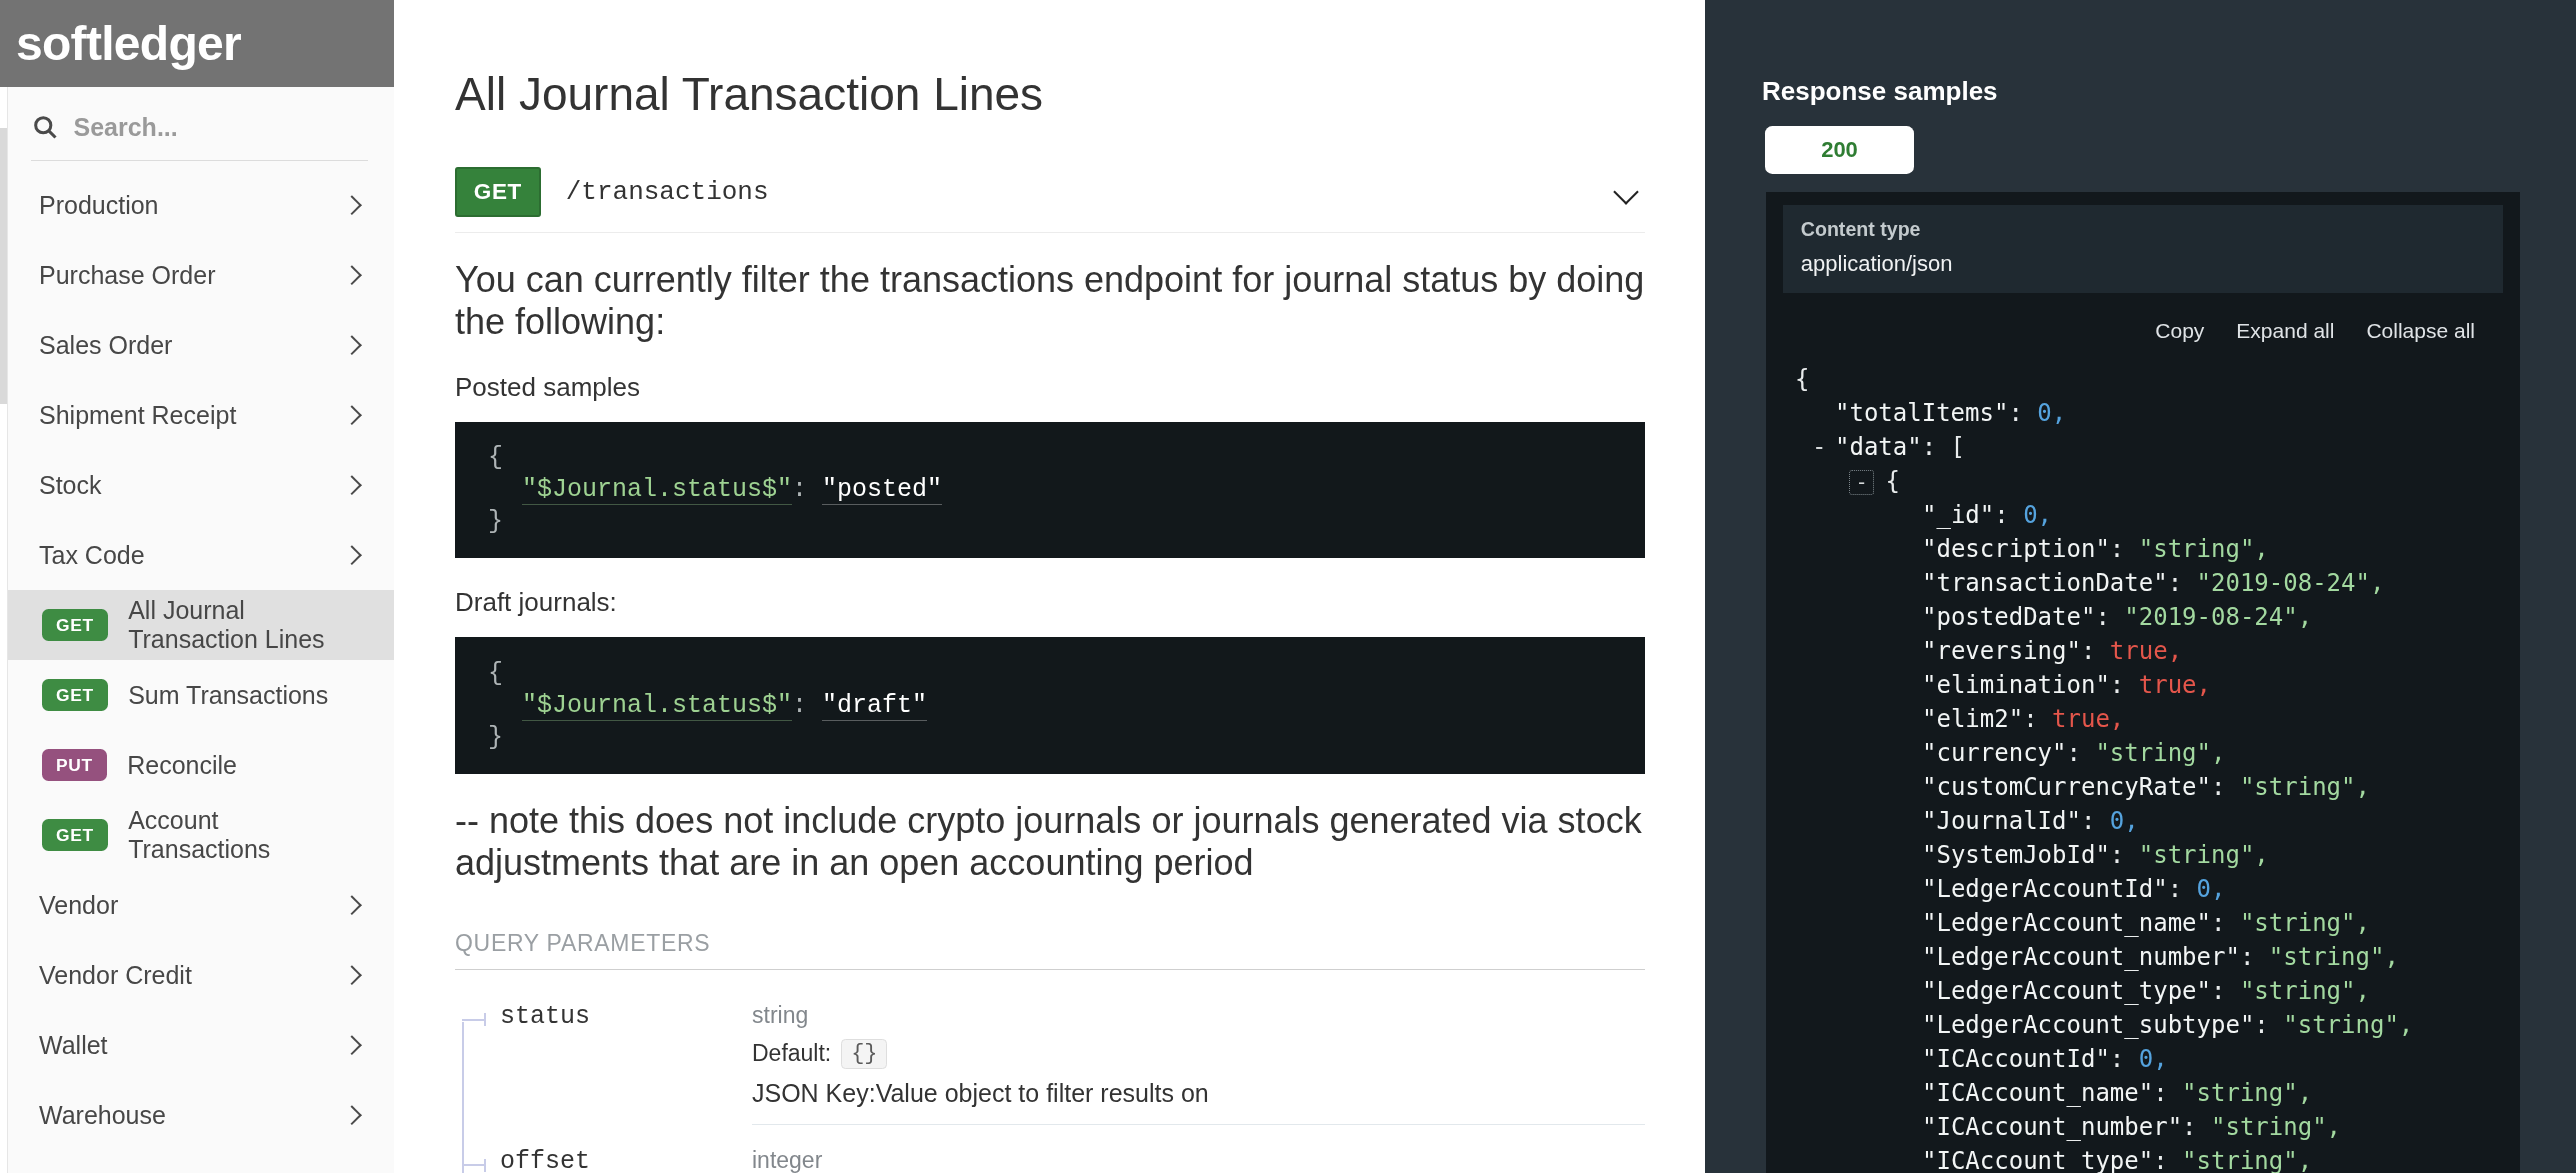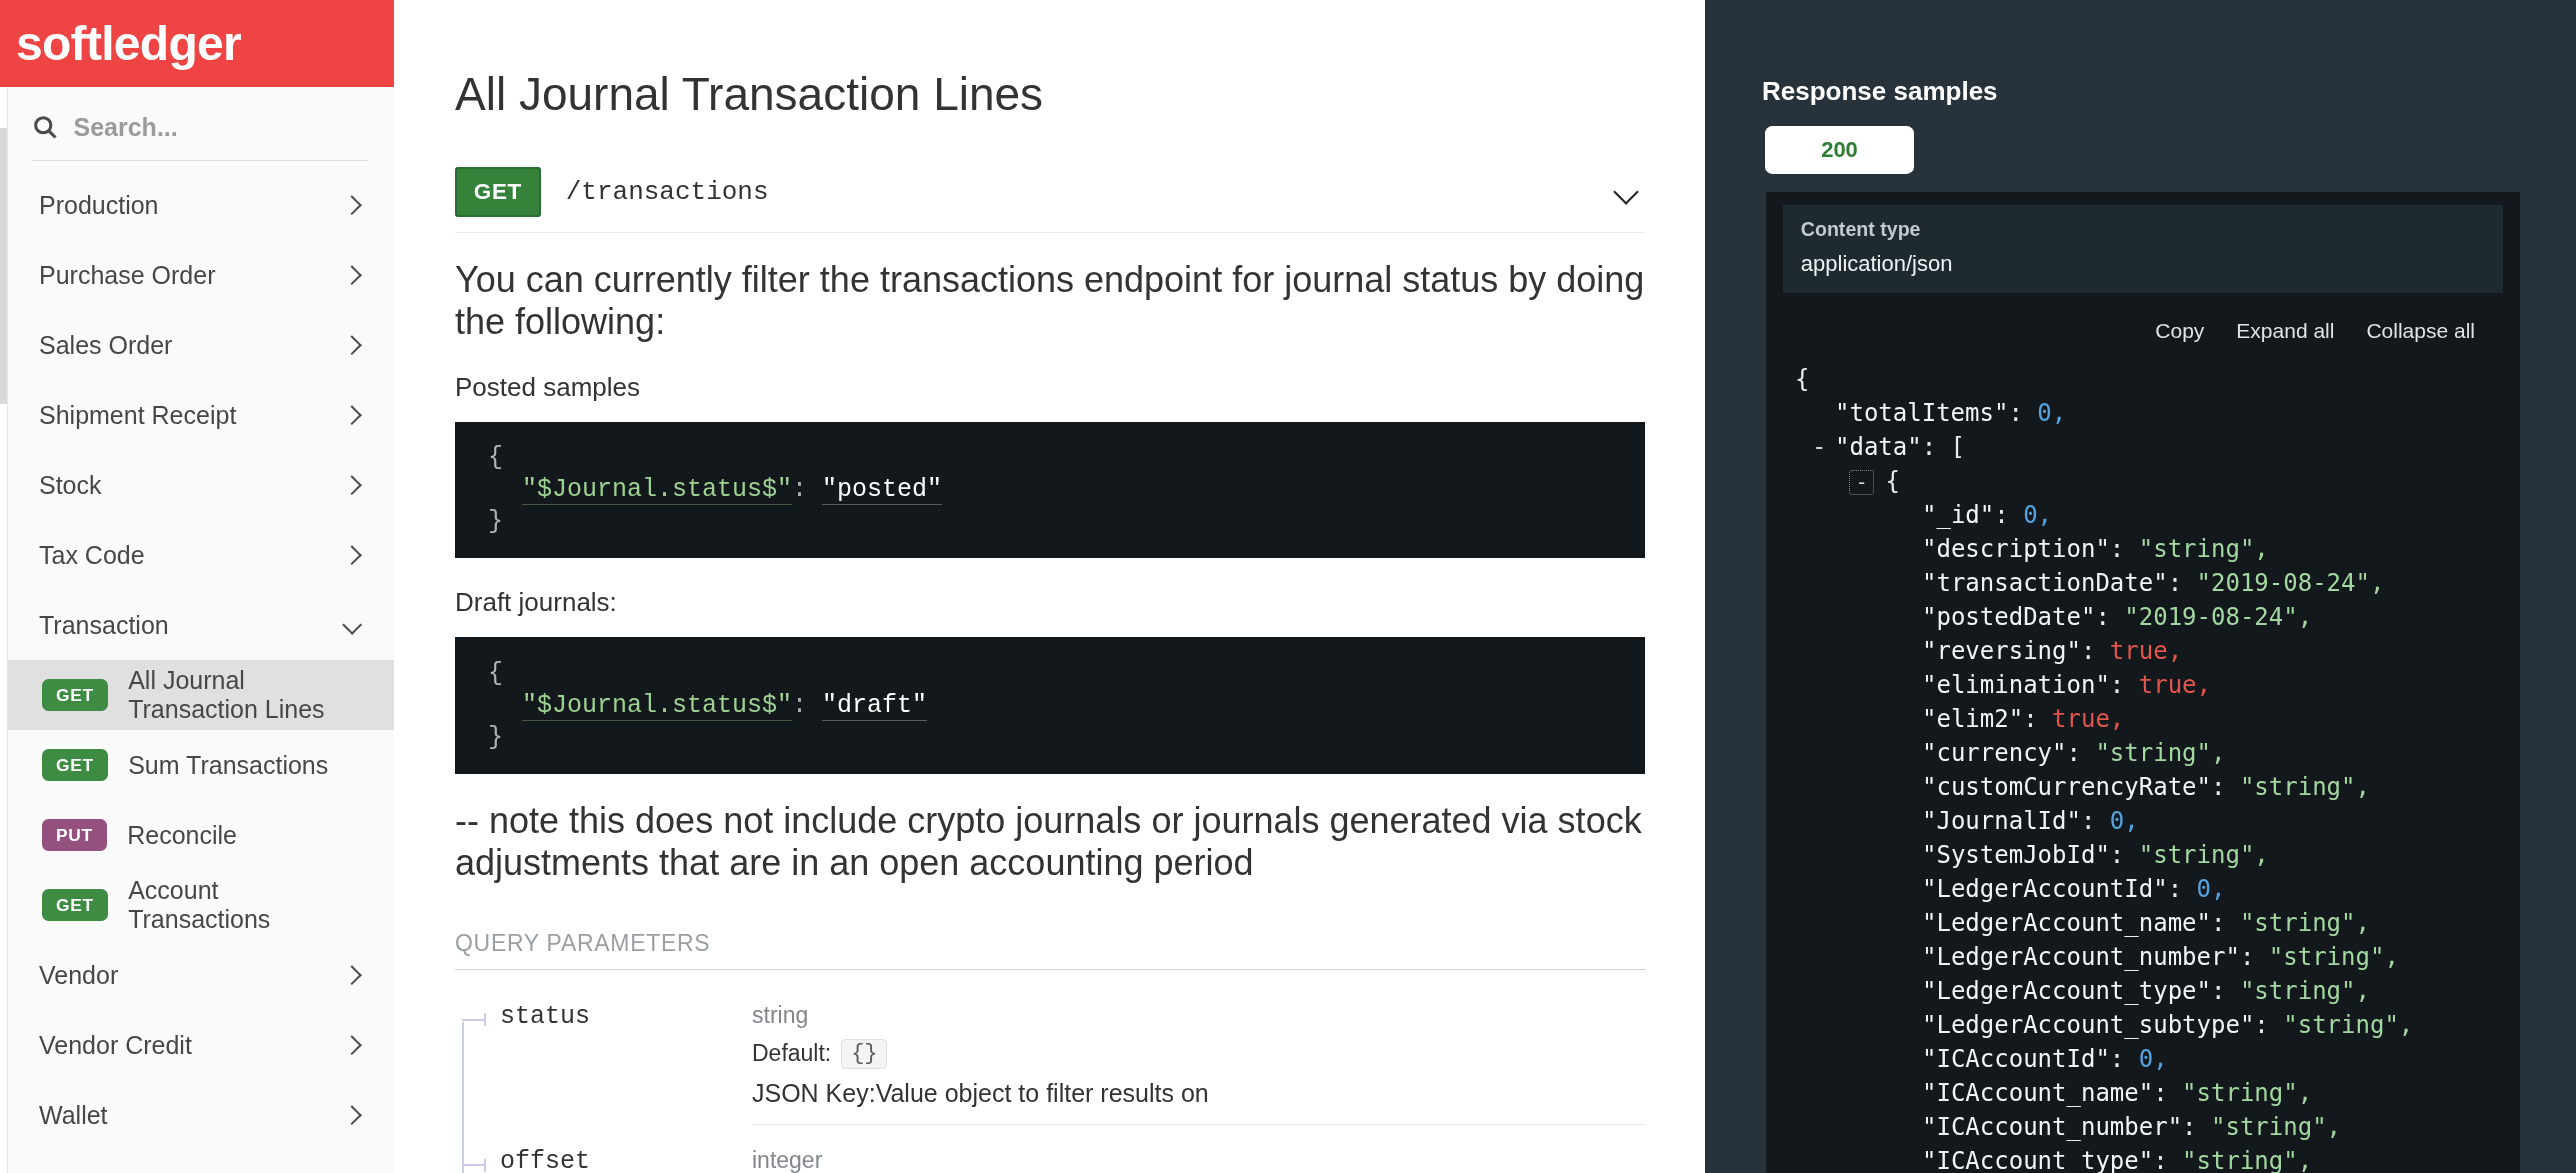--- a/index.html
+++ b/index.html
@@ -1,21 +1,21 @@
 <!DOCTYPE html>
 <html style="font-size:11.6px"><head>
 <meta charset="utf-8">
 <style>
   html,body{margin:0;padding:0;background:#fff;}
   .stage{position:relative;width:2576px;height:1173px;overflow:hidden;
          font-family:"Liberation Sans",sans-serif;background:#fff;}
 
   
   .sidebar{position:absolute;left:0;top:0;bottom:0;width:394px;background:#fafafa;}
-  .logo{height:87px;background:#ef4444;display:flex;align-items:center;
+  .logo{height:87px;background:#737373;display:flex;align-items:center;
         padding-left:16px;color:#fff;font-weight:bold;font-size:48px;letter-spacing:-0.7px;}
   .searchwrap{padding:25px 26px 0 30.5px;display:flex;align-items:center;}
   .searchwrap svg{flex:0 0 auto;}
   .search-input{border:none;outline:none;background:transparent;margin-left:13px;
         font-size:25px;font-weight:bold;color:#0f172a;width:240px;font-family:"Liberation Sans",sans-serif;}
   .search-input::placeholder{color:#9a9a9a;}
   .search-divider{margin:17.4px 26px 0 30.5px;border-top:1.5px solid #dcdcdc;height:0;}
   .menu{margin-top:8.7px;}
   .mitem{height:70px;display:flex;align-items:center;padding:0 35px 0 39px;
          font-size:25px;color:#474747;cursor:pointer;}
@@ -133,24 +133,20 @@
           <span class="chev right"></span>
         </div>
         <div class="mitem">
           <span class="mlabel">Stock</span>
           <span class="chev right"></span>
         </div>
         <div class="mitem">
           <span class="mlabel">Tax Code</span>
           <span class="chev right"></span>
         </div>
-        <div class="mitem">
-          <span class="mlabel">Transaction</span>
-          <span class="chev down"></span>
-        </div>
         <div class="mitem ep active">
           <span class="badge b-get">GET</span>
           <span class="mlabel">All Journal Transaction Lines</span>
         </div>
         <div class="mitem ep">
           <span class="badge b-get">GET</span>
           <span class="mlabel">Sum Transactions</span>
         </div>
         <div class="mitem ep">
           <span class="badge b-put">PUT</span>

